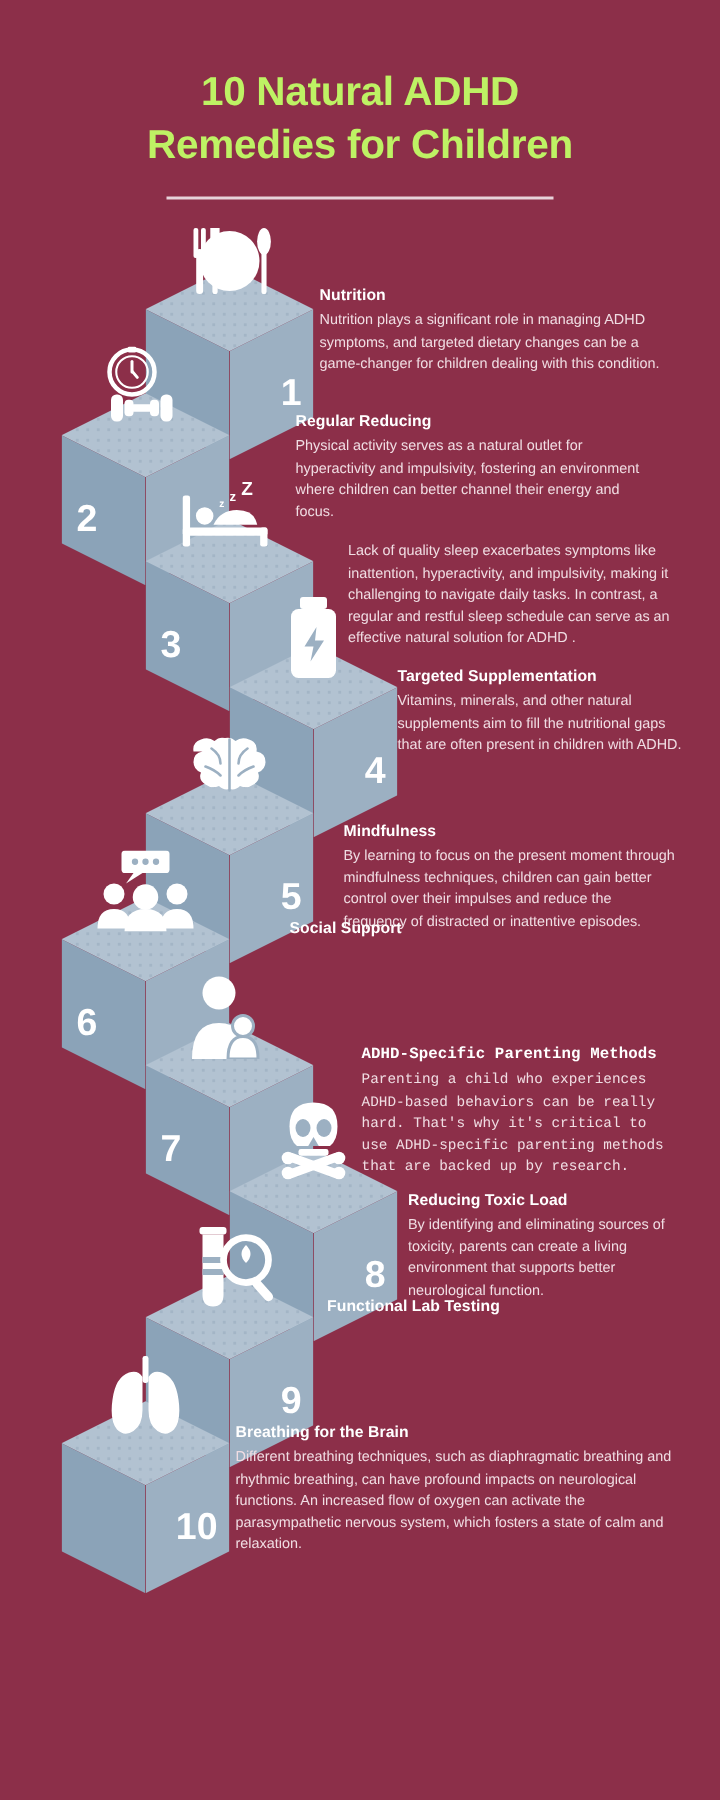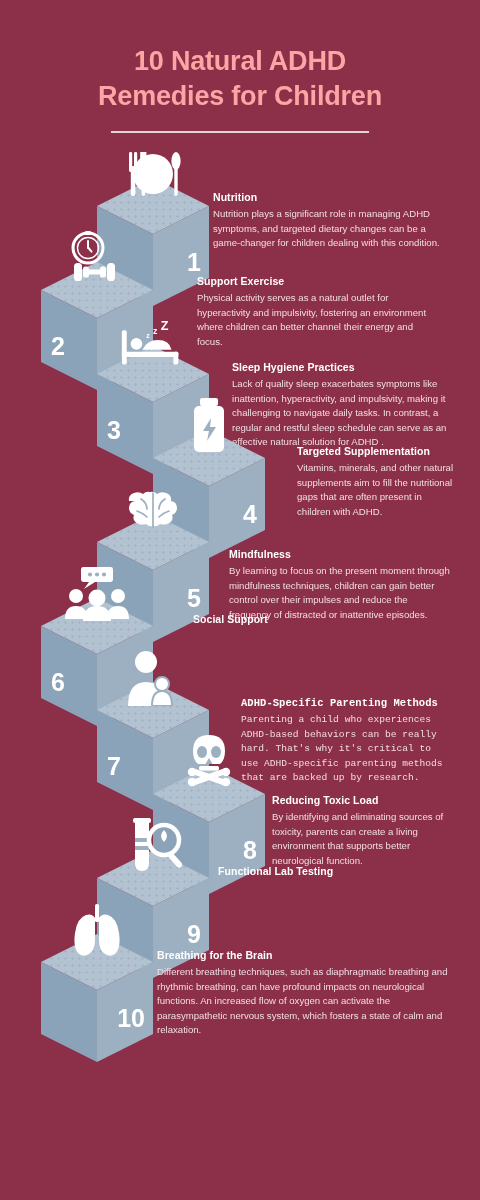--- a/index.html
+++ b/index.html
@@ -9,21 +9,21 @@
     background:#8c2f49;
     font-family:"Liberation Sans", sans-serif;
     overflow:hidden;
     position:relative;
   }
 
   
   #header { padding-top:44px; text-align:center; }
 
   #header h1 {
-    color:#fca5a5;
+    color:#bef264;
     font-size:27px;
     font-weight:bold;
     line-height:1.28;
     letter-spacing:-0.2px;
   }
 
   #title-rule {
     width:258px; height:2px;
     background:#e7d3da;
     margin:18px auto 0;
@@ -155,21 +155,21 @@
           <rect x="26.4" y="16" width="2" height="7" rx="1" transform="rotate(-40 27 17)"></rect>
           <rect x="13" y="32" width="8" height="18" rx="3.6"></rect>
           <rect x="46" y="32" width="8" height="18" rx="3.6"></rect>
           <rect x="22" y="35.5" width="6" height="11" rx="2.6"></rect>
           <rect x="39" y="35.5" width="6" height="11" rx="2.6"></rect>
           <rect x="27" y="38.5" width="13" height="5" rx="1"></rect>
         </svg>
       </div>
     </div>
     <div class="txt" style="left:197px; top:142px; width:240px;">
-      <h2>Support Exercise</h2>
+      <h2>Regular Reducing</h2>
       <p>Physical activity serves as a natural outlet for hyperactivity and impulsivity, fostering an environment where children can better channel their energy and focus.</p>
     </div>
   </div>
 
   <div class="step">
     <div class="cube" style="left:97px; top:213px;">
       <div class="face face-top"></div>
       <div class="face face-left"></div>
       <div class="face face-right"></div>
       <div class="cube-num num-left">3</div>
@@ -180,40 +180,39 @@
           <text x="31" y="21" font-size="7" font-family="Liberation Sans, sans-serif" font-weight="bold">z</text>
           <rect x="6" y="13" width="5" height="35" rx="1.6"></rect>
           <rect x="6" y="35" width="58" height="5.5" rx="1.4"></rect>
           <rect x="59" y="35" width="5" height="13" rx="1.6"></rect>
           <circle cx="21" cy="27" r="6"></circle>
           <path d="M27 33 q5 -10 16 -10 q12 0 14 10z"></path>
         </svg>
       </div>
     </div>
     <div class="txt" style="left:232px; top:228px; width:218px;">
-      <h2>Sleep Hygiene Practices</h2>
       <p>Lack of quality sleep exacerbates symptoms like inattention, hyperactivity, and impulsivity, making it challenging to navigate daily tasks. In contrast, a regular and restful sleep schedule can serve as an effective natural solution for ADHD .</p>
     </div>
   </div>
 
   <div class="step">
     <div class="cube" style="left:153px; top:297px;">
       <div class="face face-top"></div>
       <div class="face face-left"></div>
       <div class="face face-right"></div>
       <div class="cube-num num-right">4</div>
       <div class="cube-icon">
         <svg width="46" height="56" viewBox="0 0 46 56" fill="#ffffff">
           <rect x="14" y="0" width="18" height="8" rx="2"></rect>
           <rect x="8" y="8" width="30" height="46" rx="5"></rect>
           <path d="M25 20 l-8 13h6l-2 10 9-14h-6z" fill="#9cb0c2"></path>
         </svg>
       </div>
     </div>
-    <div class="txt" style="left:265px; top:312px; width:190px;padding-left:32px;">
+    <div class="txt" style="left:265px; top:312px; width:190px;">
       <h2>Targeted Supplementation</h2>
       <p>Vitamins, minerals, and other natural supplements aim to fill the nutritional gaps that are often present in children with ADHD.</p>
     </div>
   </div>
 
   <div class="step">
     <div class="cube" style="left:97px; top:381px;">
       <div class="face face-top"></div>
       <div class="face face-left"></div>
       <div class="face face-right"></div>

